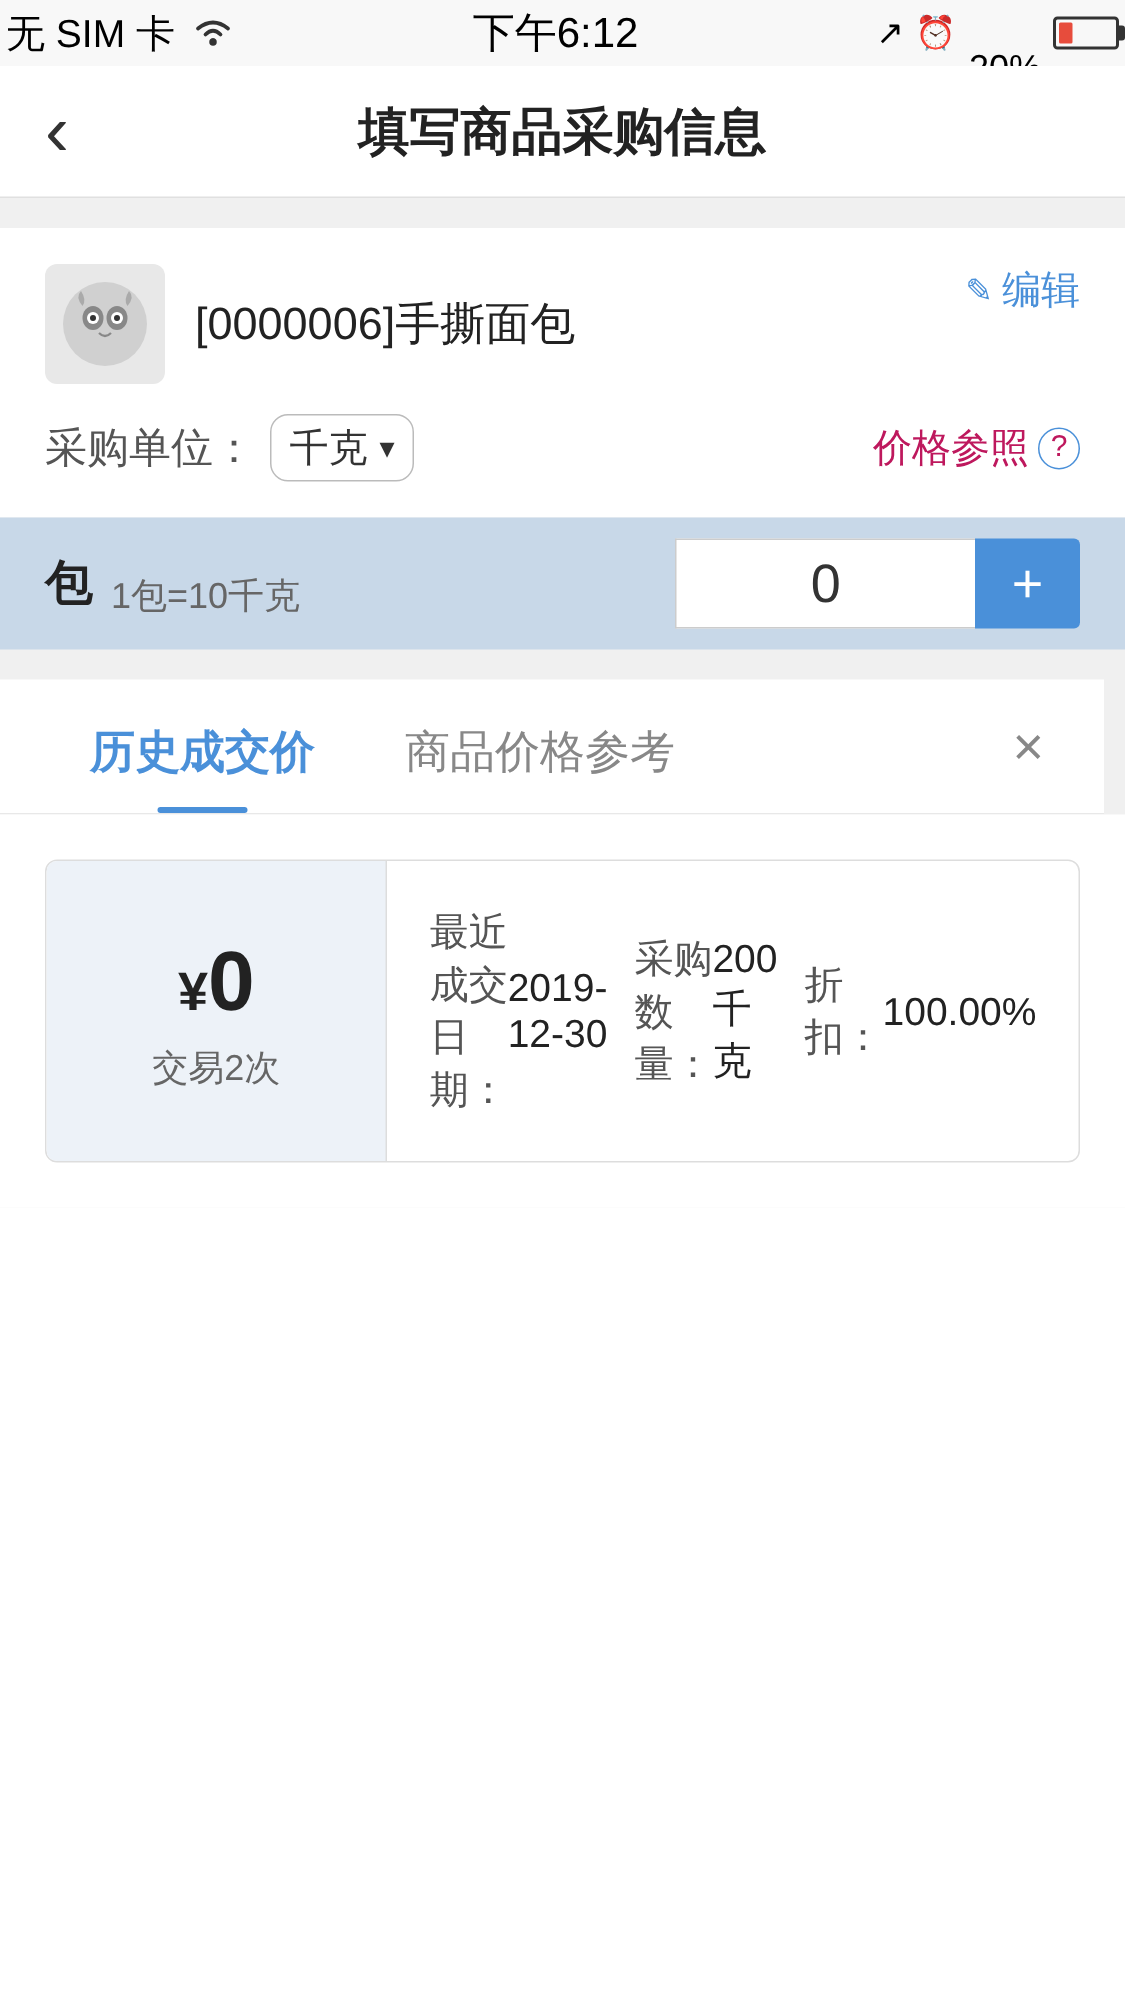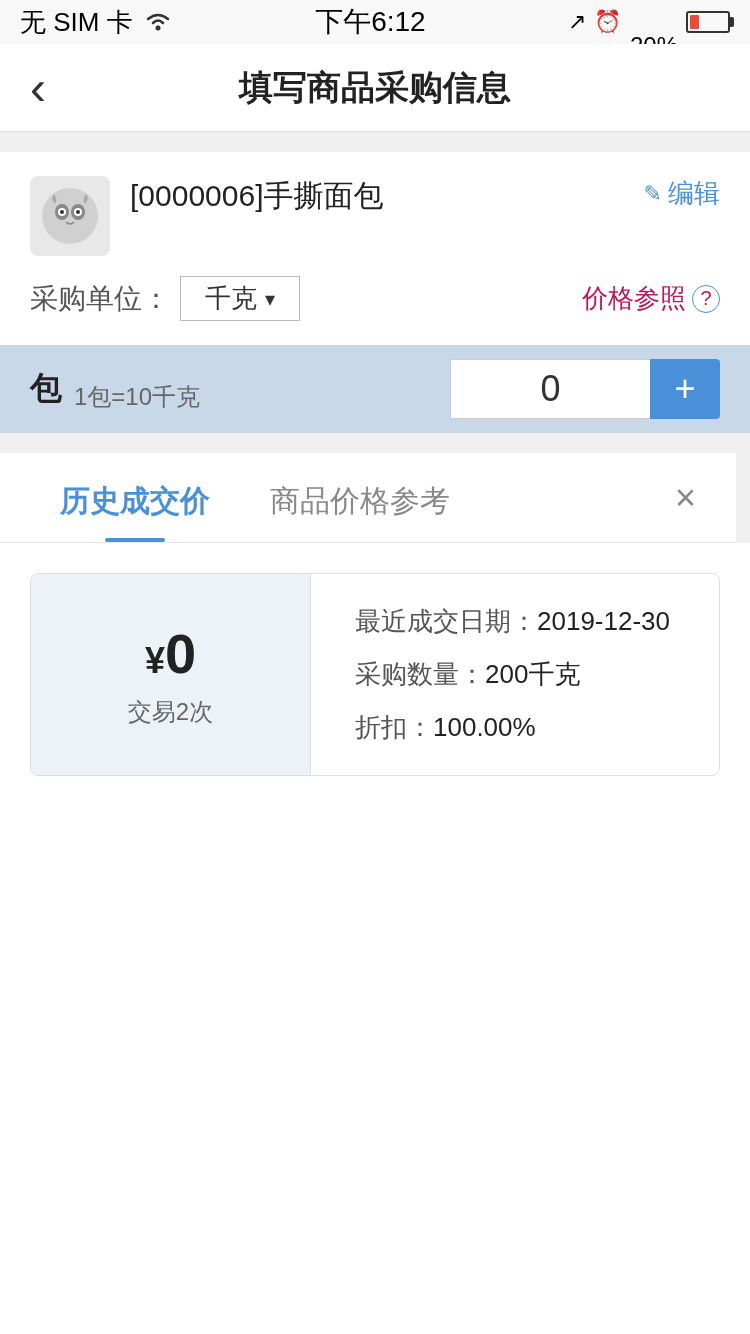--- a/index.html
+++ b/index.html
@@ -13,21 +13,21 @@
     }
 
     
     .status-bar {
       width: 750px;
       height: 44px;
       background: #f8f8f8;
       display: flex;
       align-items: center;
       justify-content: space-between;
-      padding: 0 20px;
+      padding: 0 4px;
       font-size: 26px;
     }
     .status-left {
       display: flex;
       align-items: center;
       gap: 10px;
       font-size: 26px;
     }
     .status-center {
       font-size: 28px;
@@ -102,20 +102,21 @@
       padding: 24px 30px;
     }
     .product-header {
       display: flex;
       align-items: flex-start;
       justify-content: space-between;
       margin-bottom: 20px;
     }
     .product-left {
       display: flex;
+      align-items: center;
       gap: 20px;
     }
     .product-icon {
       width: 80px;
       height: 80px;
       background: #e8e8e8;
       border-radius: 8px;
       display: flex;
       align-items: center;
       justify-content: center;
@@ -146,22 +147,22 @@
       margin-top: 8px;
     }
     .unit-label {
       font-size: 28px;
       color: #555;
     }
     .unit-select {
       display: inline-flex;
       align-items: center;
       border: 1px solid #bbb;
-      border-radius: 0;
-      padding: 4px 24px;
+      border-radius: 12px;
+      padding: 4px 12px;
       font-size: 26px;
       color: #333;
       gap: 8px;
       margin-left: 10px;
     }
     .price-ref {
       color: #be185d;
       font-size: 26px;
       display: flex;
       align-items: center;
@@ -297,23 +298,22 @@
     .history-yen {
       font-size: 36px;
     }
     .history-trades {
       font-size: 24px;
       color: #666;
       margin-top: 10px;
     }
     .history-right {
       flex: 1;
-      padding: 30px 44px;
-      display: flex;
-      flex-direction: column;
+      padding: 30px 28px;
+      display: flex;
       gap: 18px;
       justify-content: center;
     }
     .history-detail-row {
       font-size: 26px;
       color: #333;
       display: flex;
       align-items: center;
     }
     .detail-label {

